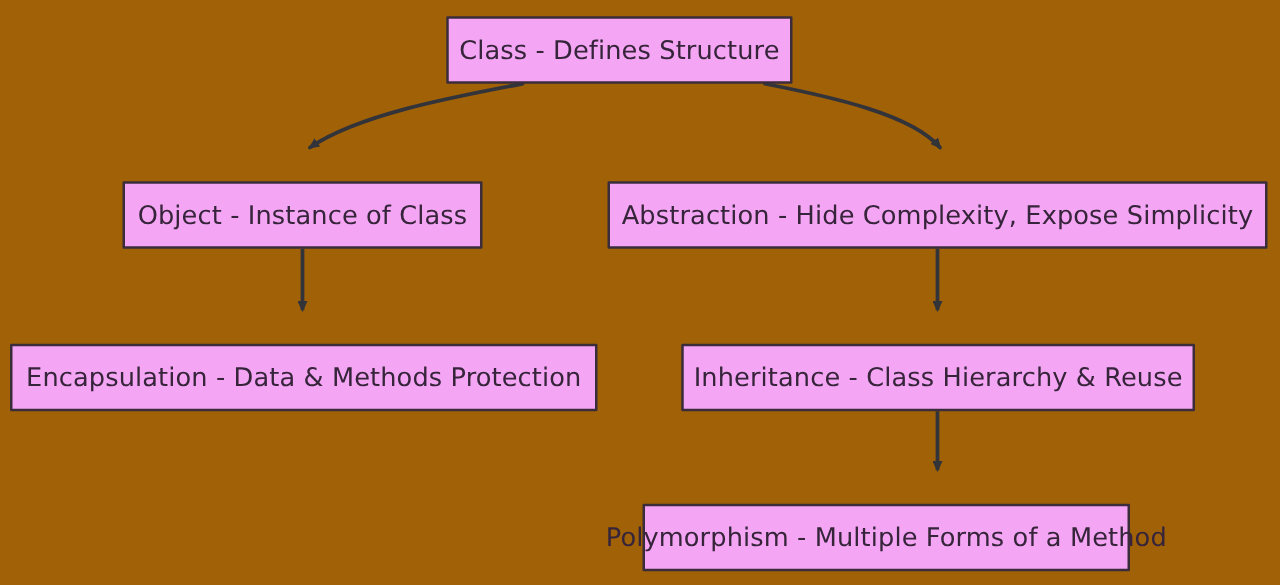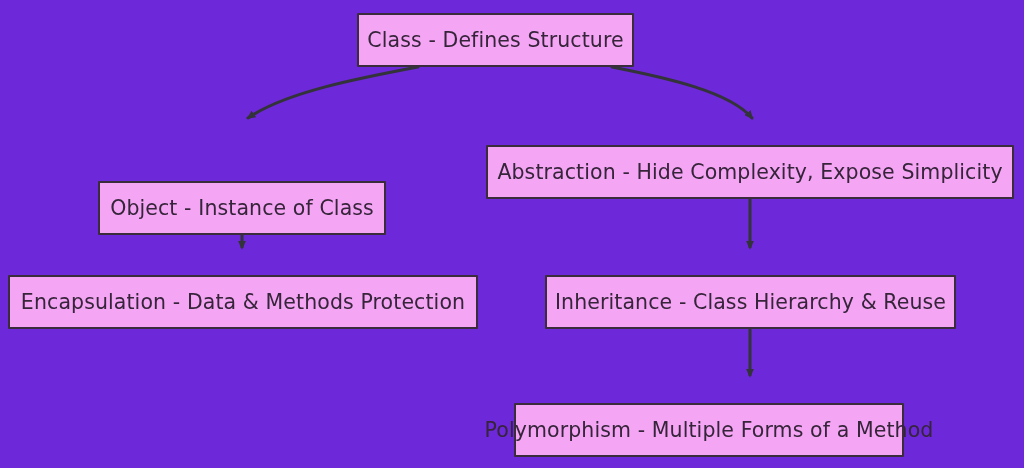--- a/index.html
+++ b/index.html
@@ -11,21 +11,21 @@
   body {
     width: 1024px;
     height: 468px;
     overflow: hidden;
     font-family: "DejaVu Sans", "Liberation Sans", sans-serif;
   }
   #diagram-root {
     position: relative;
     width: 1024px;
     height: 468px;
-    background: #6d28d9;
+    background: #a16207;
   }
   #edge-layer {
     position: absolute;
     left: 0;
     top: 0;
     width: 1024px;
     height: 468px;
     pointer-events: none;
   }
   .node {
@@ -43,21 +43,21 @@
     color: #36243a;
     font-size: 20.5px;
     line-height: 1;
     letter-spacing: 0.1px;
     white-space: nowrap;
     font-weight: 400;
     font-family: "DejaVu Sans", "Liberation Sans", sans-serif;
   }
   
   #node-class        { left: 357px; top: 13px;  width: 277px; height: 54px; }
-  #node-object       { left: 98px;  top: 145px; width: 288px; height: 54px; margin-top: 36px; }
+  #node-object       { left: 98px;  top: 145px; width: 288px; height: 54px; }
   #node-abstraction  { left: 486px; top: 145px; width: 528px; height: 54px; }
   #node-encapsulation{ left: 8px;   top: 275px; width: 470px; height: 54px; }
   #node-inheritance  { left: 545px; top: 275px; width: 411px; height: 54px; text-align: center; }
   #node-polymorphism { left: 514px; top: 403px; width: 390px; height: 54px; }
 </style>
 </head>
 <body>
 
 <div id="diagram-root">
 

